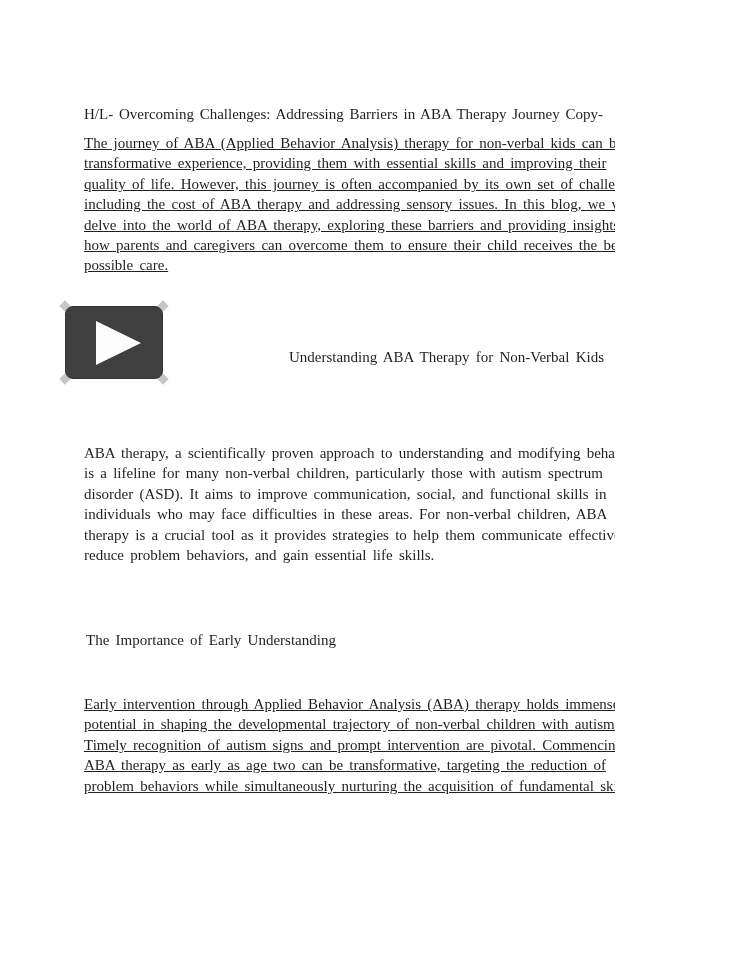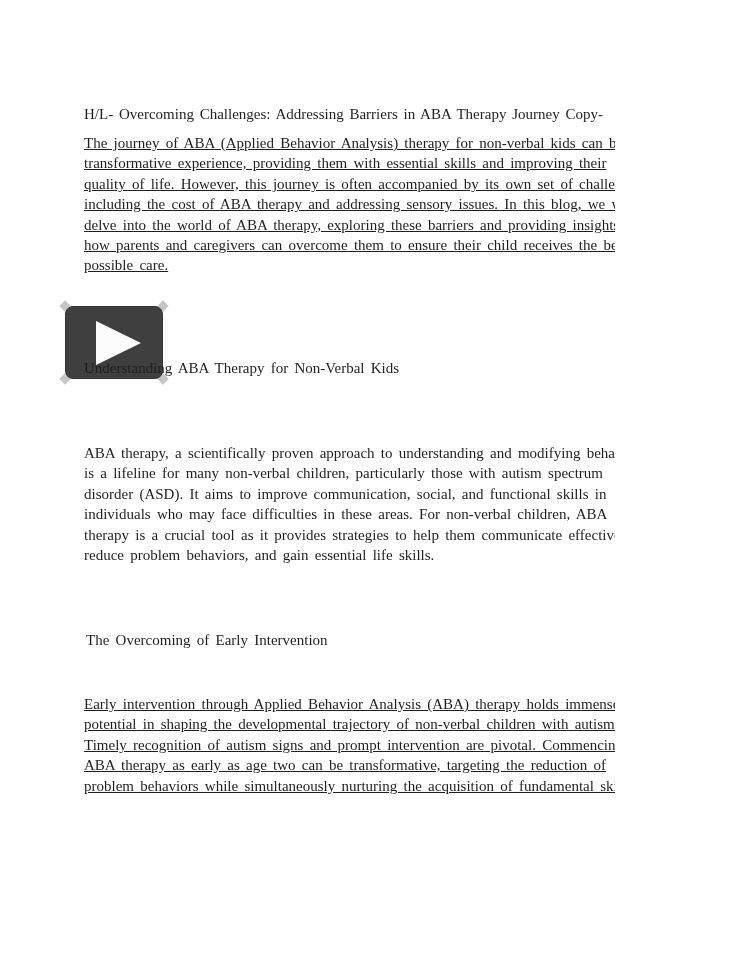--- a/index.html
+++ b/index.html
@@ -25,23 +25,24 @@
   }
   .doc-title {
     left: 84px;
     top: 104px;
     width: 620px;
     word-spacing: 2px;
   }
   .para-intro  { left: 84px; top: 133px; width: 588px; text-decoration: underline; }
   .head-understanding {
     left: 84px;
-    top: 358px;
+    top: 347px;
     width: 520px;
     z-index: 3;
+    text-align: right;
   }
   .para-aba    { left: 84px; top: 443px; width: 588px; }
   .head-early  { left: 86px; top: 630px; width: 520px; }
   .para-early  { left: 84px; top: 694px; width: 592px; text-decoration: underline; }
 
   
   .video-thumb {
     position: absolute;
     left: 65px;
     top: 306px;
@@ -103,21 +104,21 @@
     <span class="play-tri"></span>
   </div>
 
   <div class="txt para-aba">ABA therapy, a scientifically proven approach to understanding and modifying behavior,
 is a lifeline for many non-verbal children, particularly those with autism spectrum
 disorder (ASD). It aims to improve communication, social, and functional skills in
 individuals who may face difficulties in these areas. For non-verbal children, ABA
 therapy is a crucial tool as it provides strategies to help them communicate effectively,
 reduce problem behaviors, and gain essential life skills.</div>
 
-  <div class="txt head-early">The Overcoming of Early Intervention</div>
+  <div class="txt head-early">The Importance of Early Understanding</div>
 
   <div class="txt para-early">Early intervention through Applied Behavior Analysis (ABA) therapy holds immense
 potential in shaping the developmental trajectory of non-verbal children with autism.
 Timely recognition of autism signs and prompt intervention are pivotal. Commencing
 ABA therapy as early as age two can be transformative, targeting the reduction of
 problem behaviors while simultaneously nurturing the acquisition of fundamental skills.</div>
 
 </div>
 
 </body></html>

